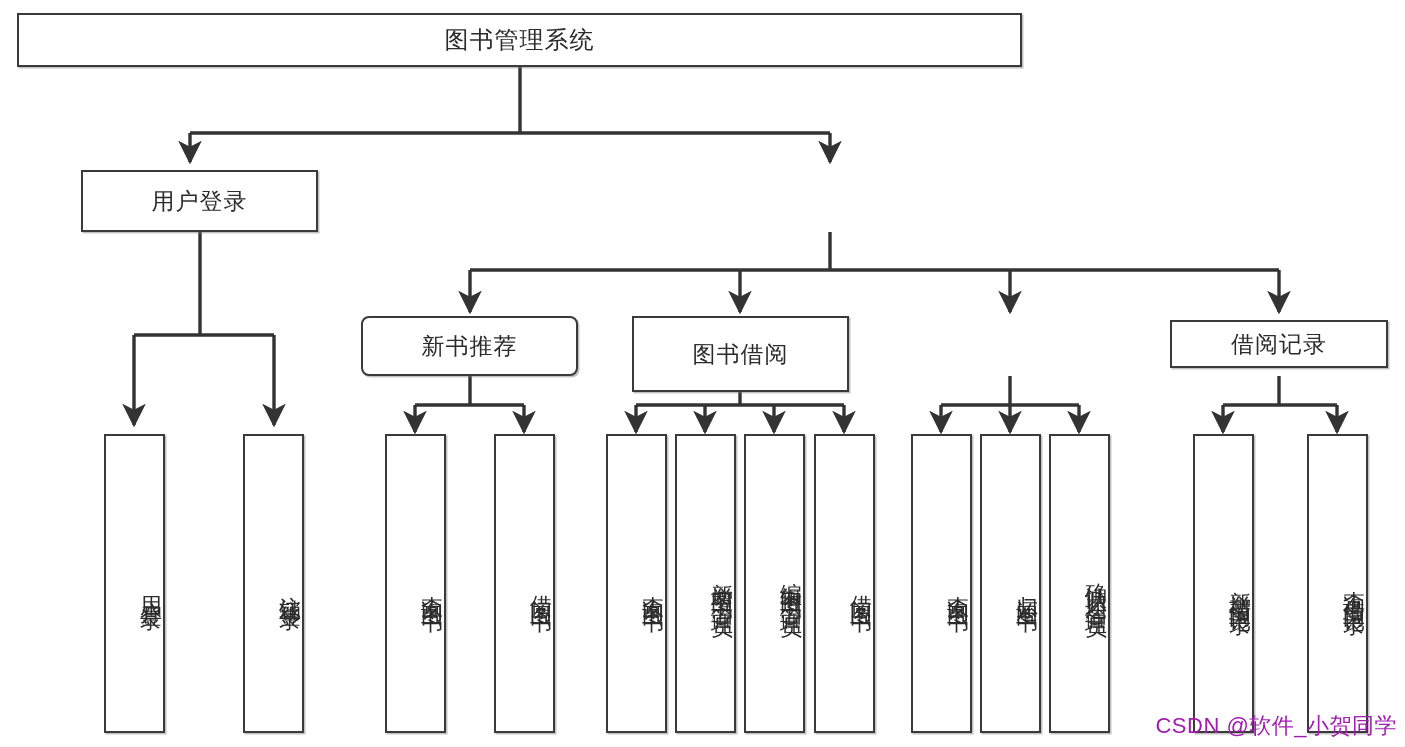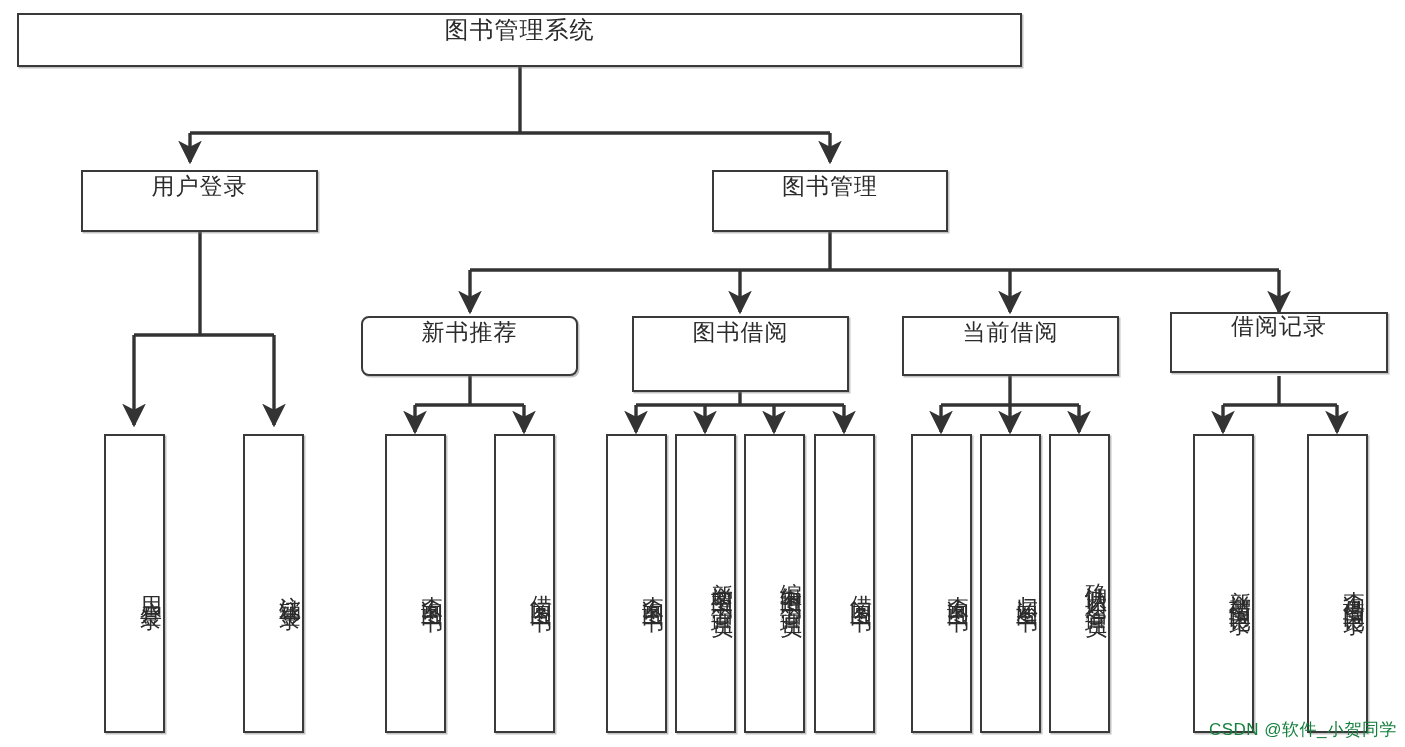--- a/index.html
+++ b/index.html
@@ -24,20 +24,21 @@
     width: 1405px;
     height: 747px;
     pointer-events: none;
   }
   .node {
     position: absolute;
     box-sizing: border-box;
     border: 2px solid #3a3a3a;
     background: #ffffff;
     display: flex;
+    align-items: center;
     justify-content: center;
     color: #2b2b2b;
     box-shadow: 1.5px 1.5px 0 rgba(120,120,120,0.45);
   }
   .node.horiz {
     font-size: 23px;
     letter-spacing: 1px;
     line-height: 1.25;
   }
   .node.vert {
@@ -51,22 +52,22 @@
     justify-content: center;
     white-space: nowrap;
   }
   .node.root {
     font-size: 24px;
   }
   #watermark {
     position: absolute;
     right: 8px;
     bottom: 6px;
-    font-size: 17px;
-    color: #15803d;
+    font-size: 22px;
+    color: #a21caf;
     letter-spacing: 0.5px;
     white-space: nowrap;
     user-select: none;
   }
 </style>
 </head>
 <body>
 
 <div id="canvas">
 
@@ -120,34 +121,28 @@
     </g>
   </svg>
 
   <div class="node horiz root" style="left:17px; top:13px; width:1005px; height:54px;">
     <span>图书管理系统</span>
   </div>
 
   <div class="node horiz" style="left:81px; top:170px; width:237px; height:62px;">
     <span>用户登录</span>
   </div>
-  <div class="node horiz" style="left:712px; top:170px; width:236px; height:62px;">
-    <span>图书管理</span>
-  </div>
 
   <div class="node horiz" style="left:361px; top:316px; width:217px; height:60px;border-radius:8px;">
     <span>新书推荐</span>
   </div>
   <div class="node horiz" style="left:632px; top:316px; width:217px; height:76px;">
     <span>图书借阅</span>
   </div>
-  <div class="node horiz" style="left:902px; top:316px; width:217px; height:60px;">
-    <span>当前借阅</span>
-  </div>
-  <div class="node horiz" style="left:1170px; top:312px; width:218px; height:61px;font-family:Liberation Mono, monospace;">
+  <div class="node horiz" style="left:1170px; top:320px; width:218px; height:48px;">
     <span>借阅记录</span>
   </div>
 
   <div class="node vert" style="left:104px; top:434px; width:61px; height:299px;">
     <span>用户登录</span>
   </div>
   <div class="node vert" style="left:243px; top:434px; width:61px; height:299px;">
     <span>注销登录</span>
   </div>
 

